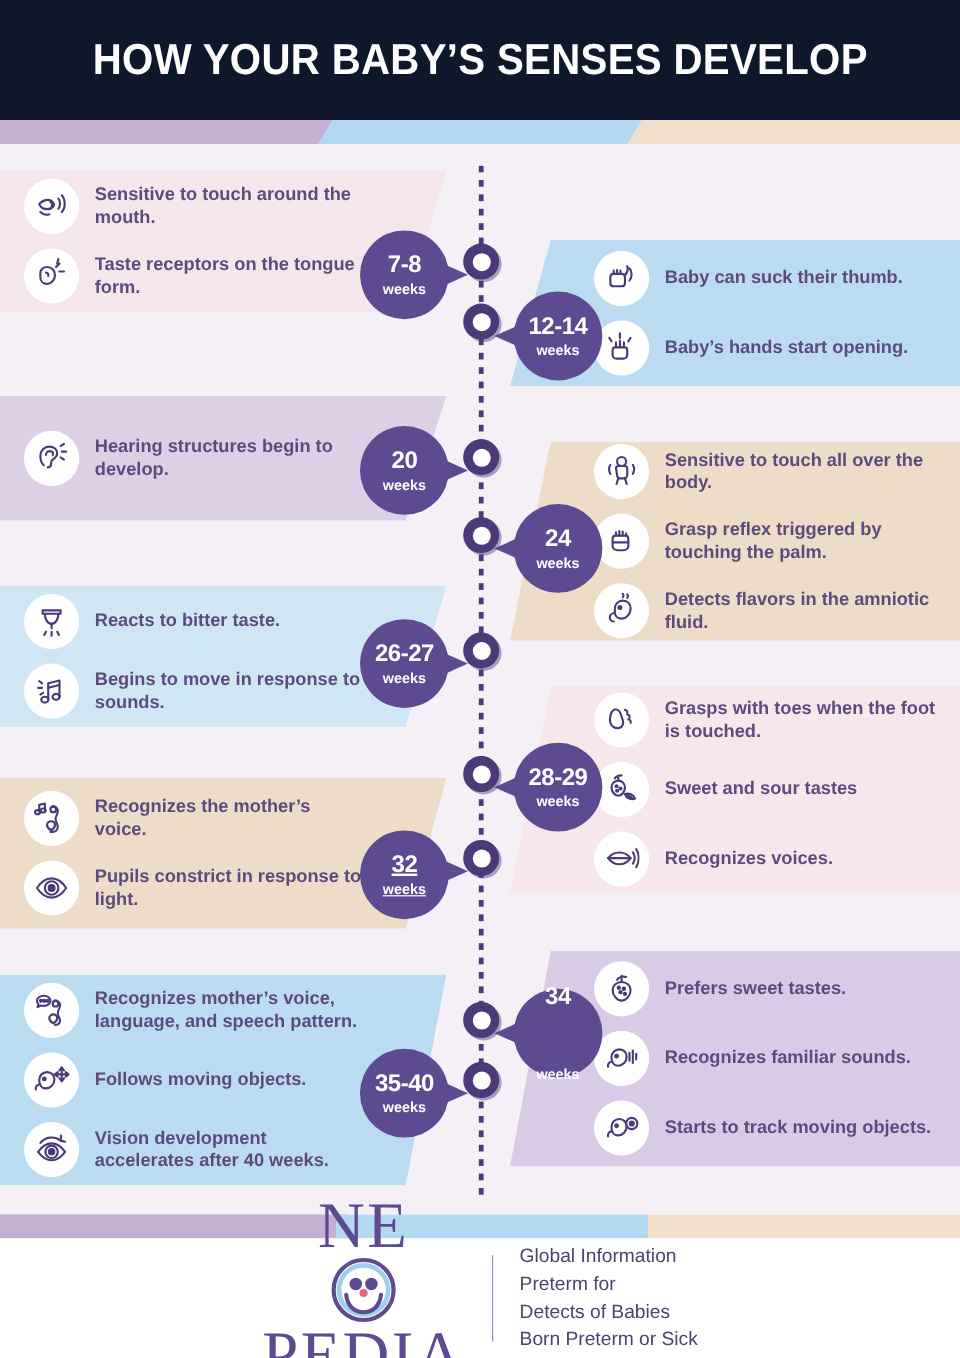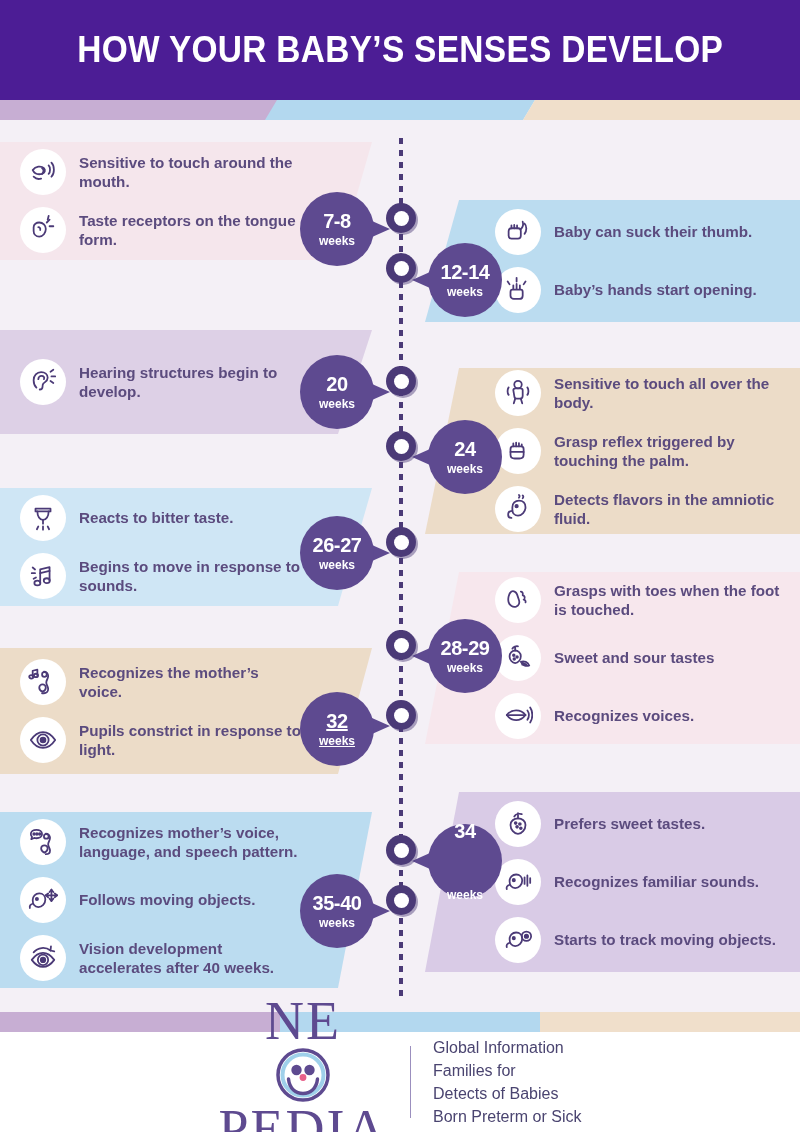--- a/index.html
+++ b/index.html
@@ -12,21 +12,21 @@
     position: relative;
     width: 800px; height: 1132px;
     background: #f4f0f6;
     overflow: hidden;
   }
 
   
   .header {
     position: absolute; left: 0; top: 0;
     width: 800px; height: 100px;
-    background: #4c1d95;
+    background: #0f172a;
     display: flex; align-items: center; justify-content: center;
   }
   .header-title {
     color: #ffffff;
     font-size: 36px;
     font-weight: bold;
     letter-spacing: 0.3px;
     transform: scaleX(0.93);
     white-space: nowrap;
     font-family: "Liberation Sans", sans-serif;
@@ -528,19 +528,19 @@
           <circle cx="27" cy="29.5" r="3.4" fill="#e8608a"></circle>
           <path d="M12.5 31 C13.5 41 20 45.5 27 45.5 C34 45.5 40.5 41 41.5 31" fill="none" stroke="#5e4a90" stroke-width="3.4" stroke-linecap="round"></path>
         </svg>
       </span>
       <span class="logo-word">PEDIA</span>
       <span class="logo-sup">©</span>
     </div>
     <div class="footer-divider"></div>
     <div class="tagline">
       <div>Global Information</div>
-      <div>Families for</div>
+      <div>Preterm for</div>
       <div>Detects of Babies</div>
       <div>Born Preterm or Sick</div>
     </div>
   </div>
 
 </div>
 
 </body></html>

